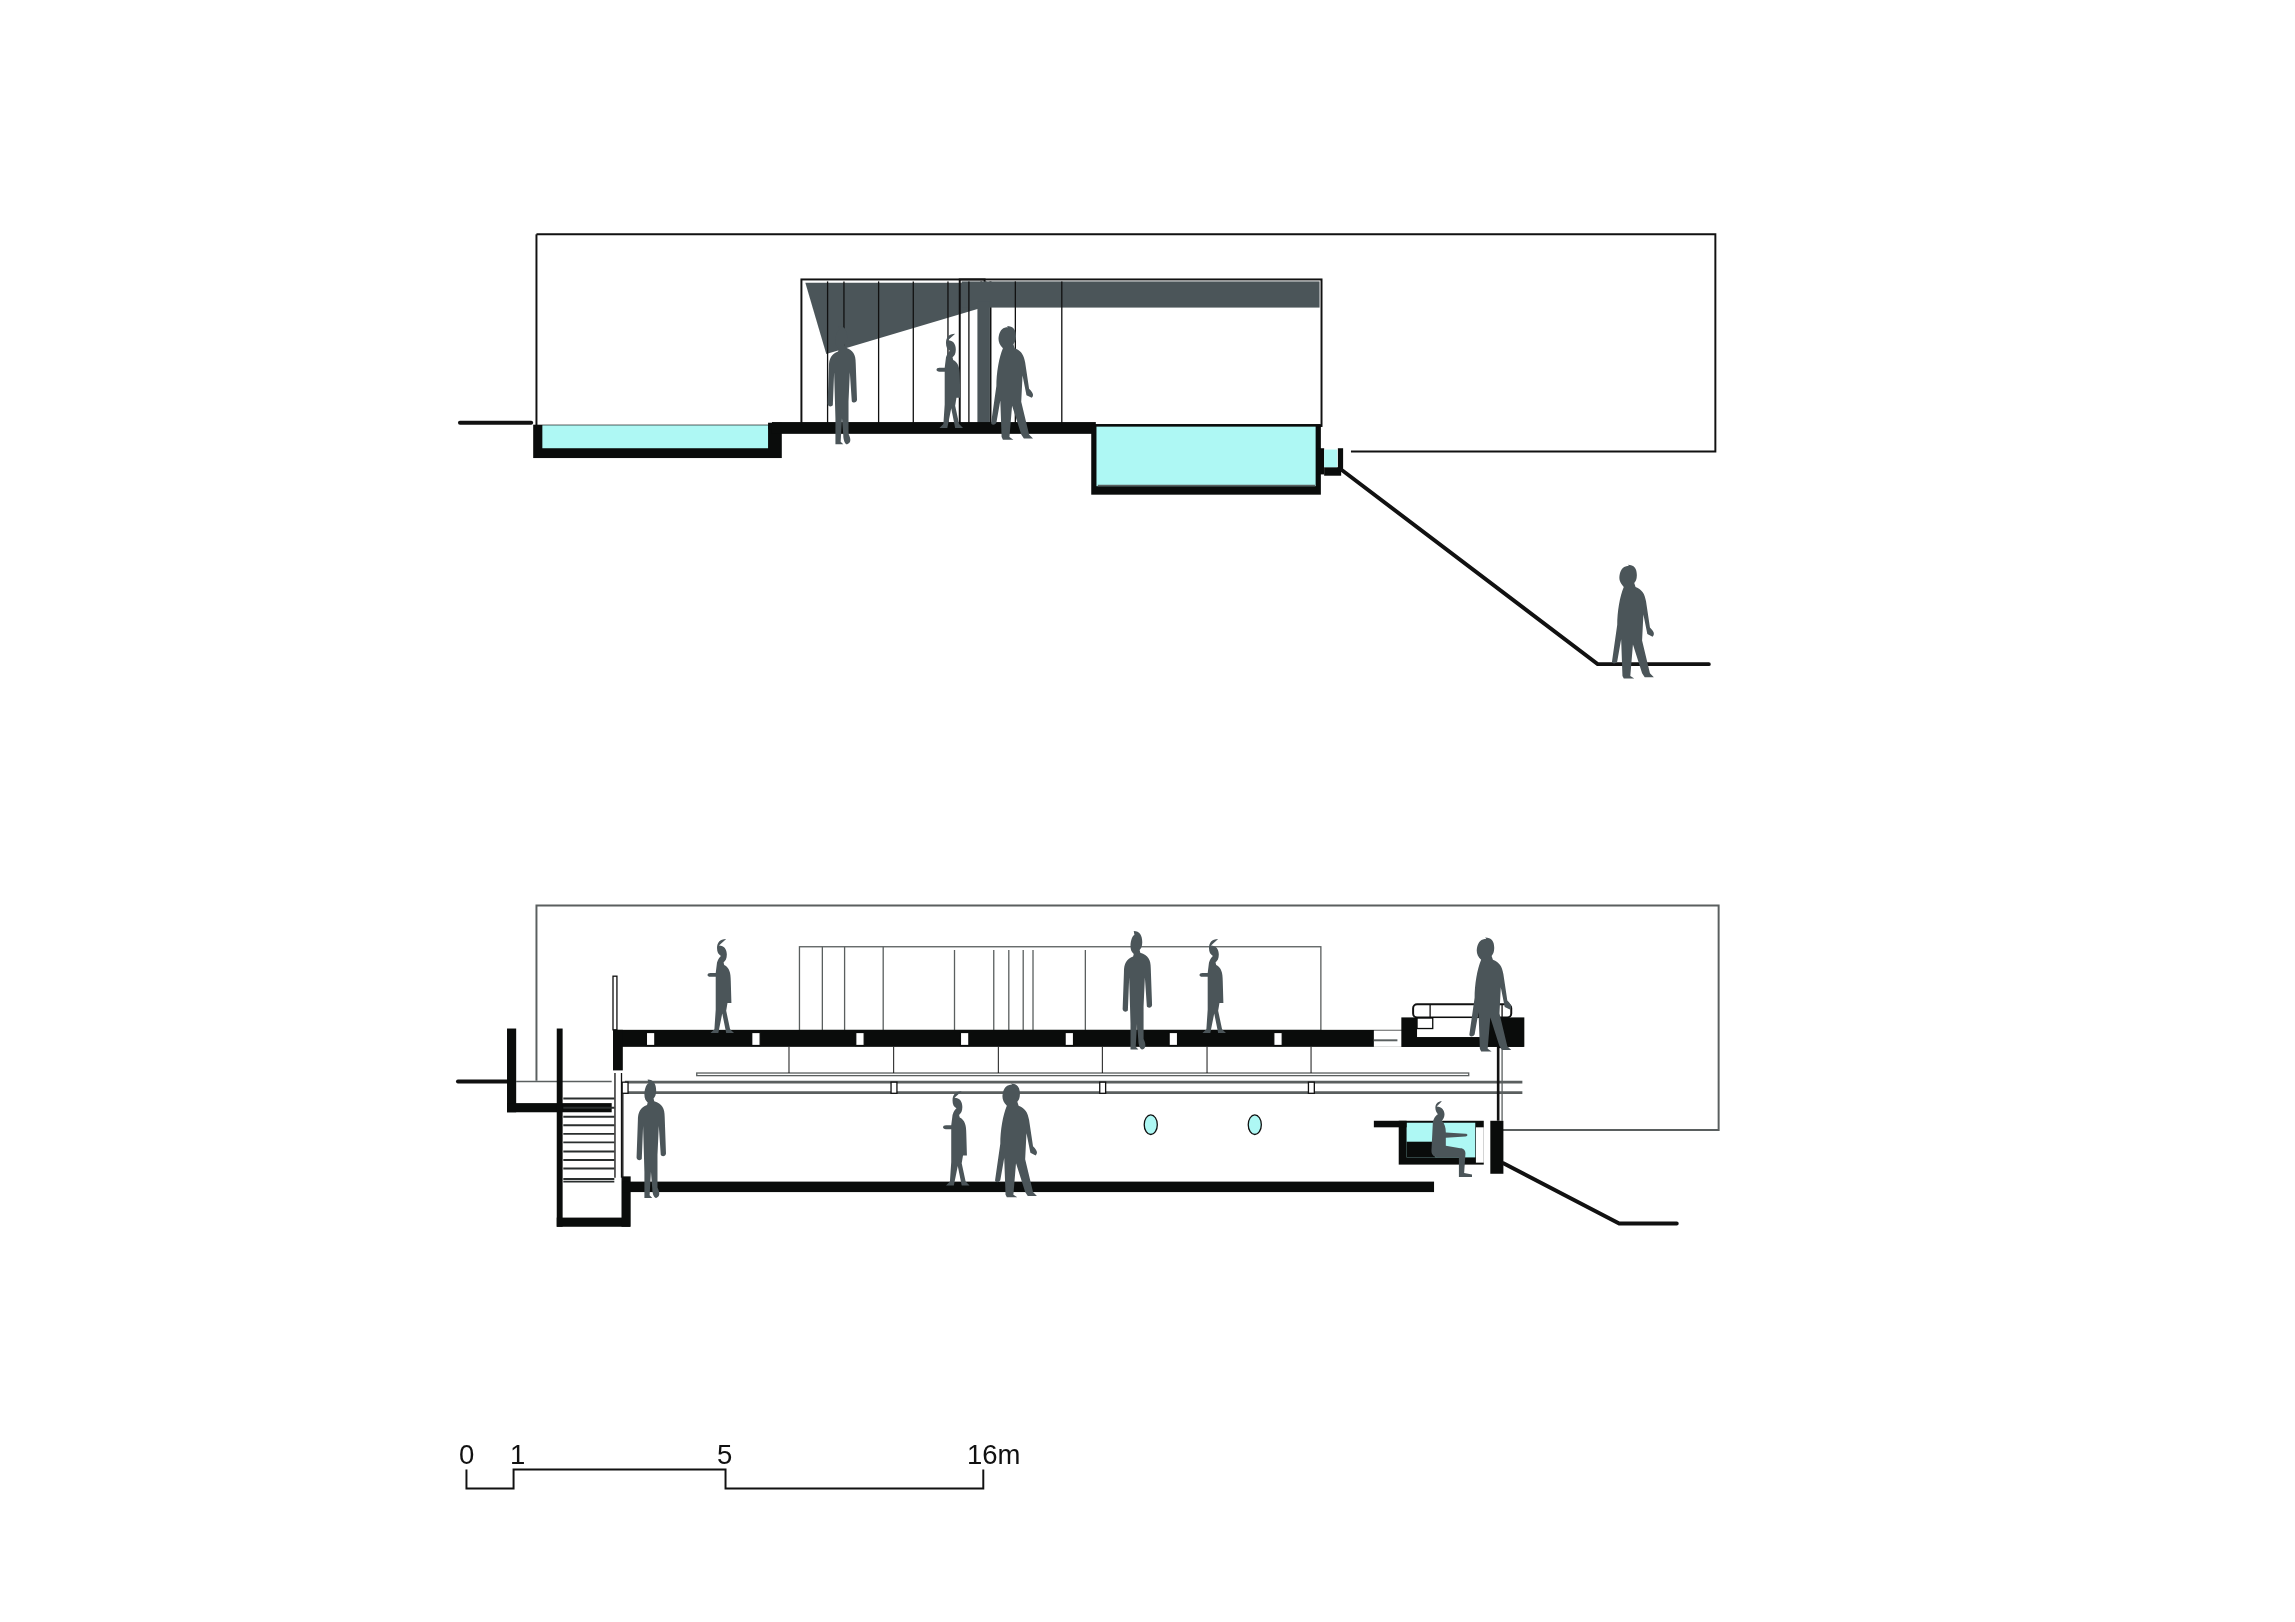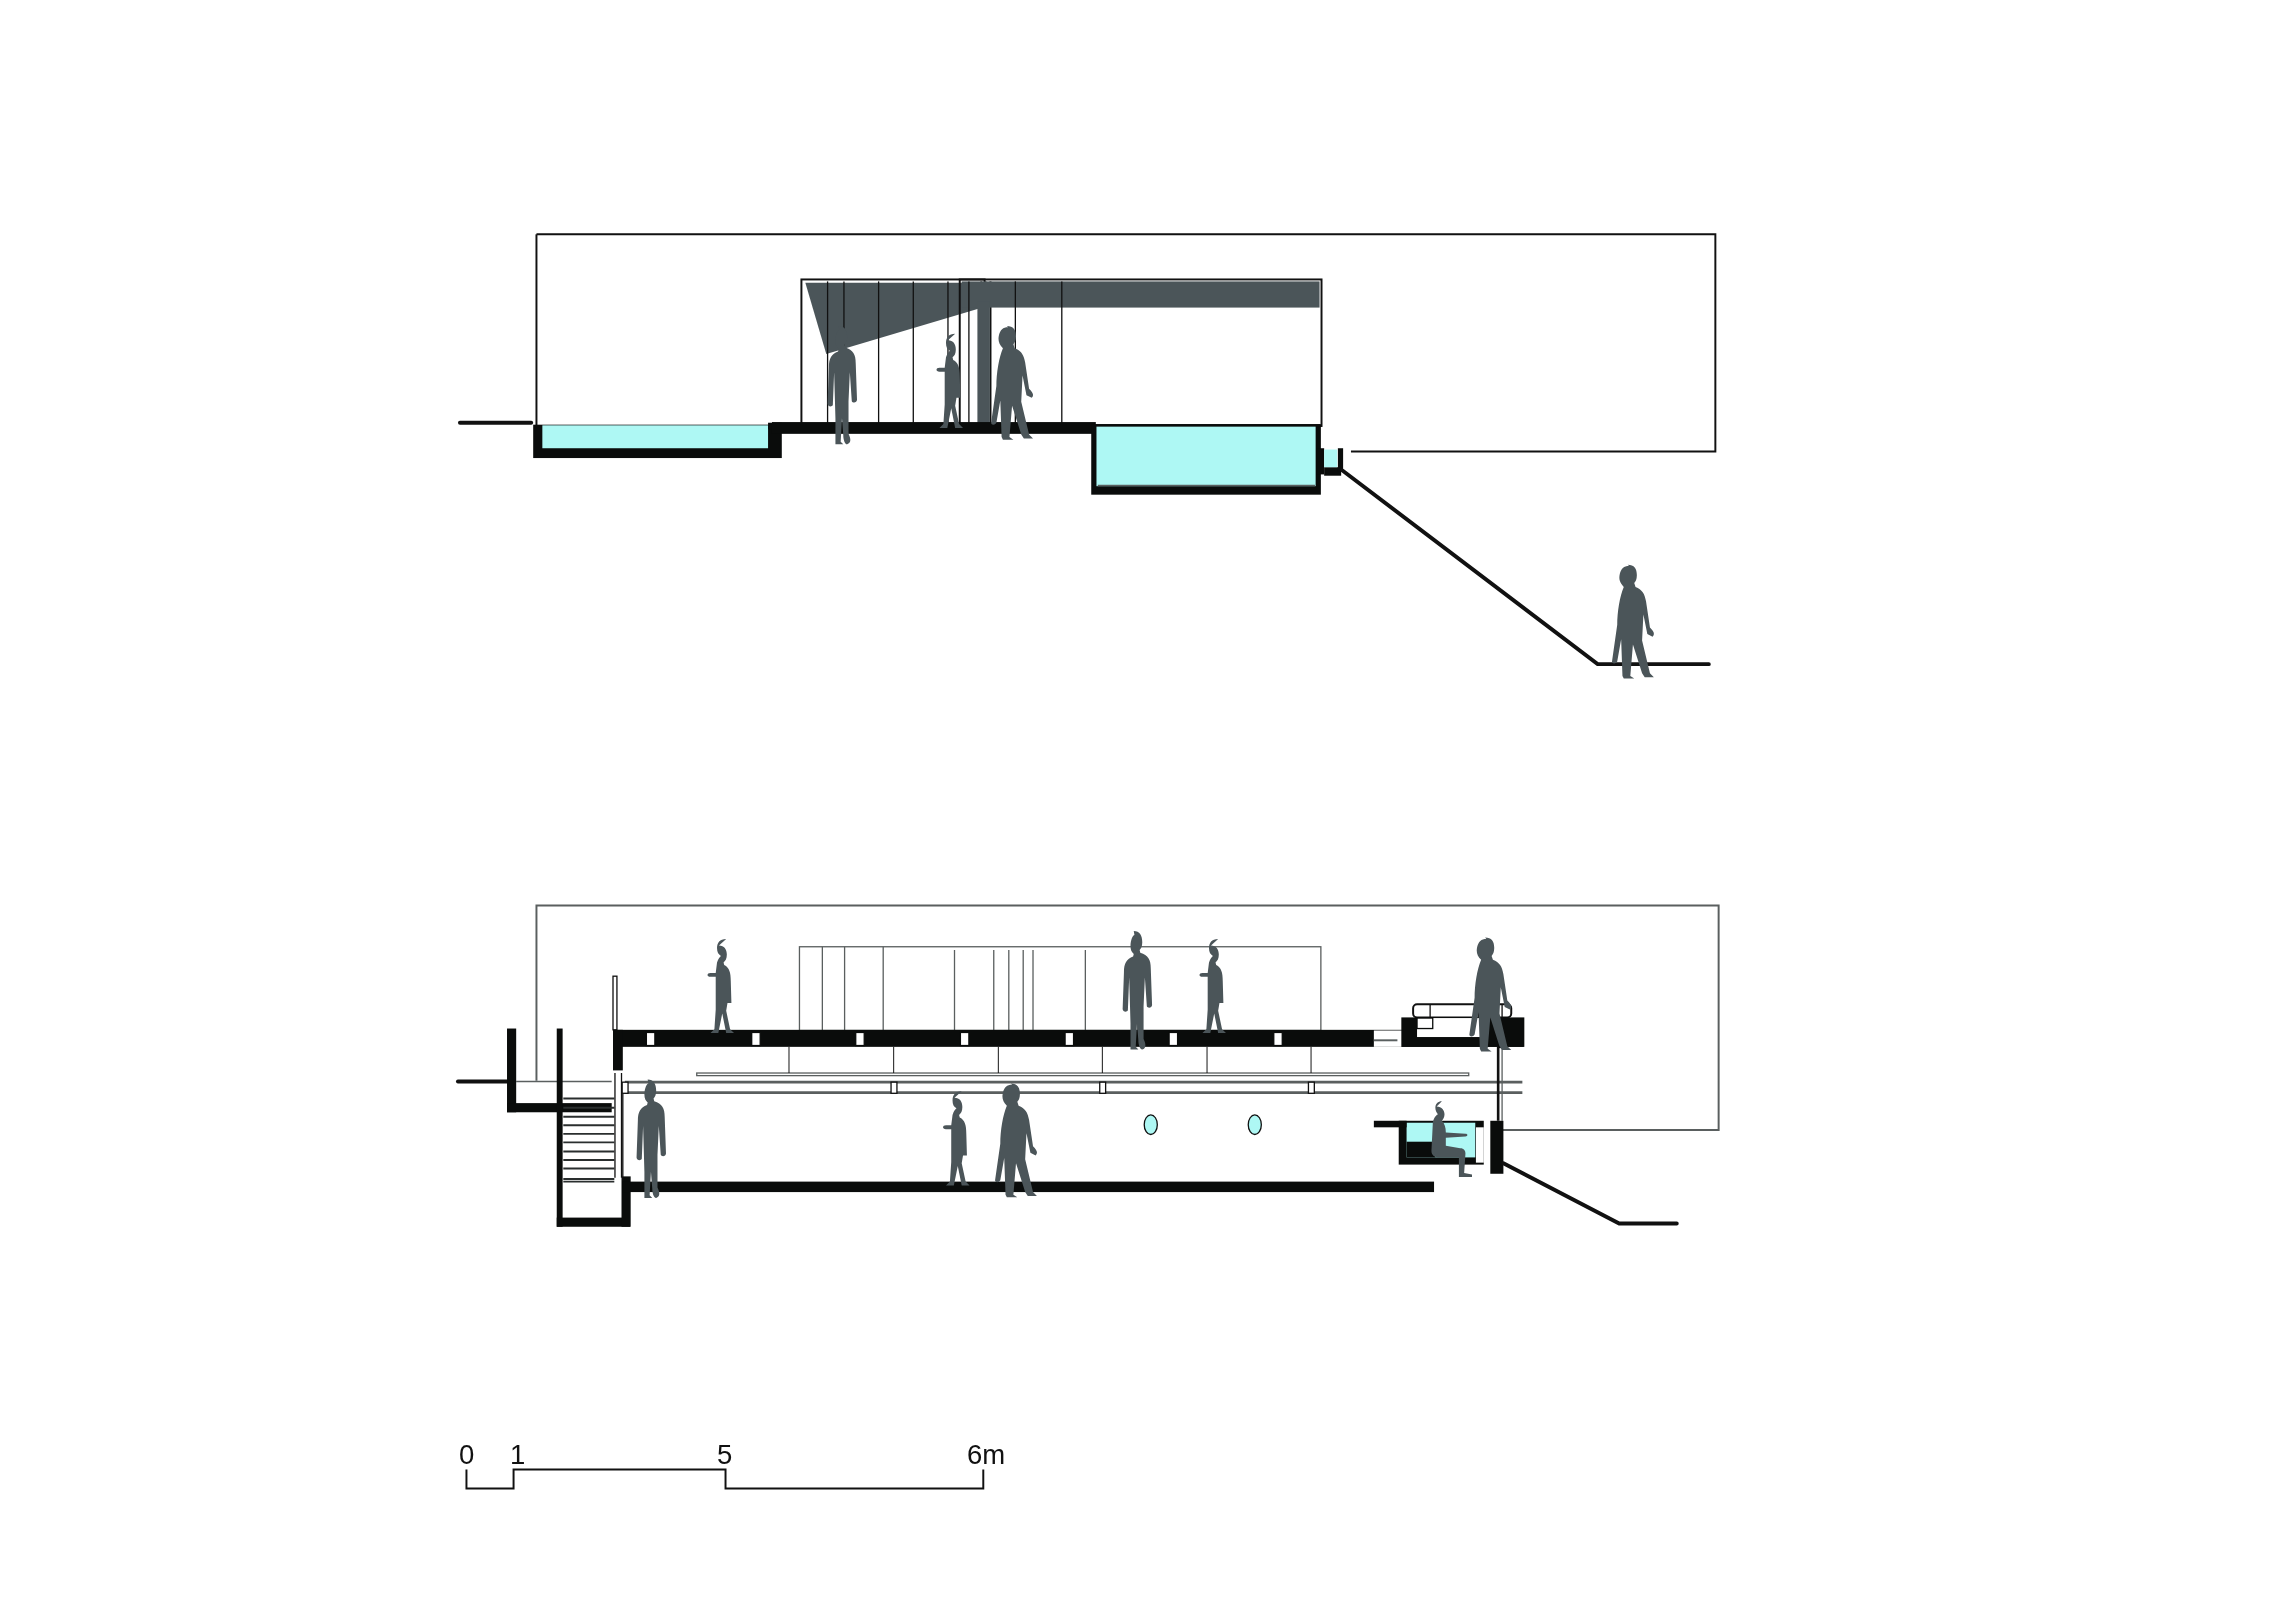--- a/index.html
+++ b/index.html
@@ -211,14 +211,14 @@
   </g>
 
   <g>
     <polyline points="713,2246 713,2275 785,2275 785,2246 1109,2246 1109,2275 1503,2275 1503,2246" fill="none" stroke="#111" stroke-width="3"></polyline>
   </g>
 </svg>
 
 <div class="scale-label" style="left:459px; top:1441px;">0</div>
 <div class="scale-label" style="left:510px; top:1441px;">1</div>
 <div class="scale-label" style="left:717px; top:1441px;">5</div>
-<div class="scale-label" style="left:967px; top:1441px;">6m</div>
+<div class="scale-label" style="left:967px; top:1441px;">16m</div>
 
 
 </body></html>

